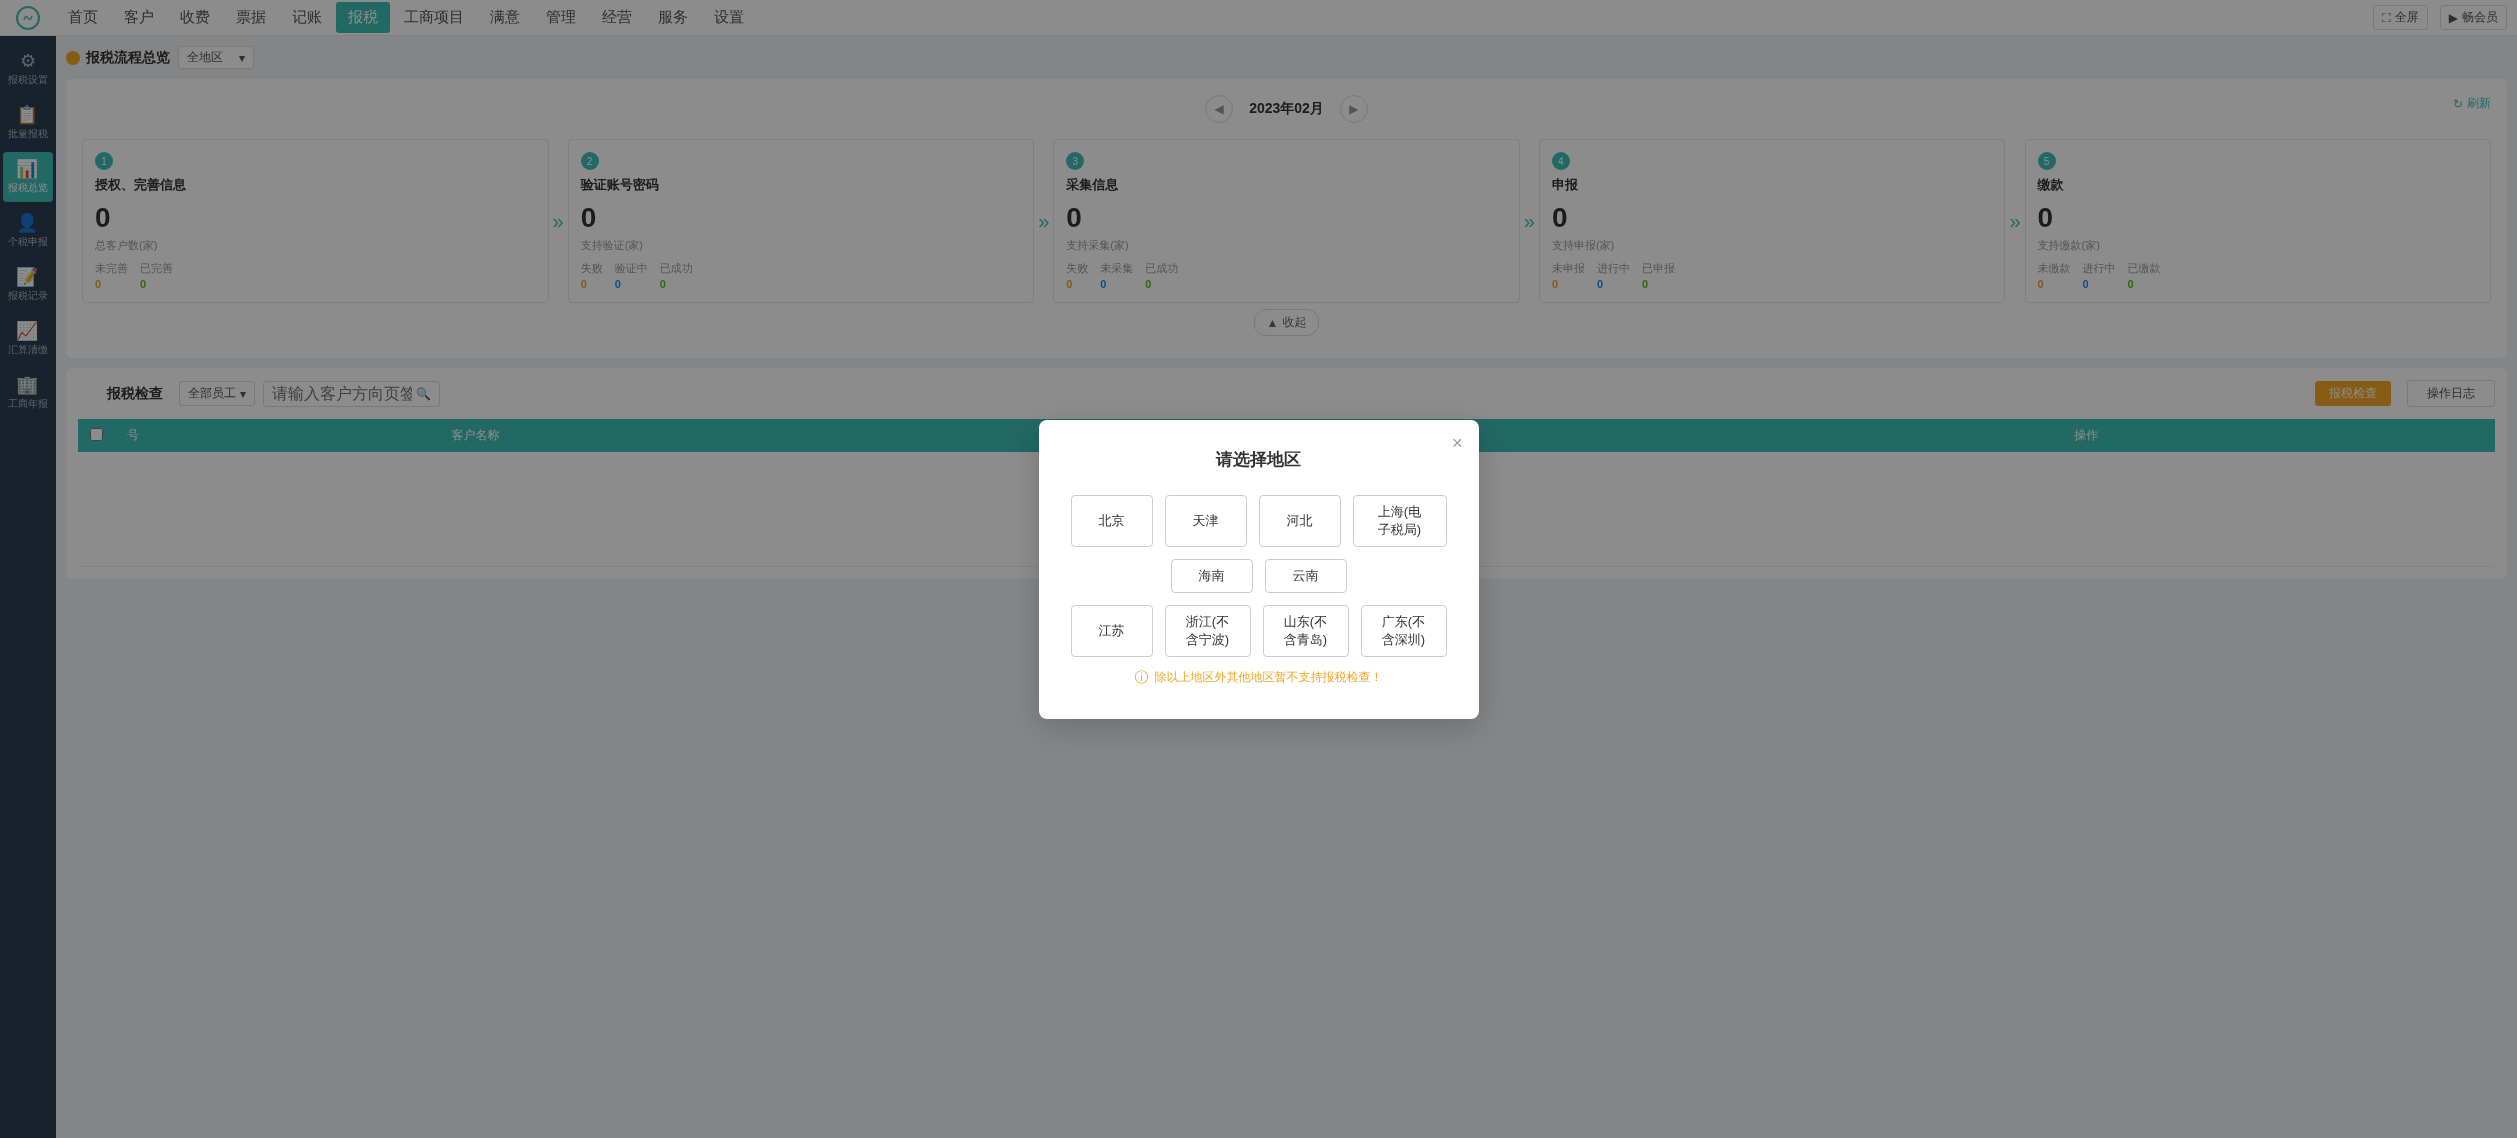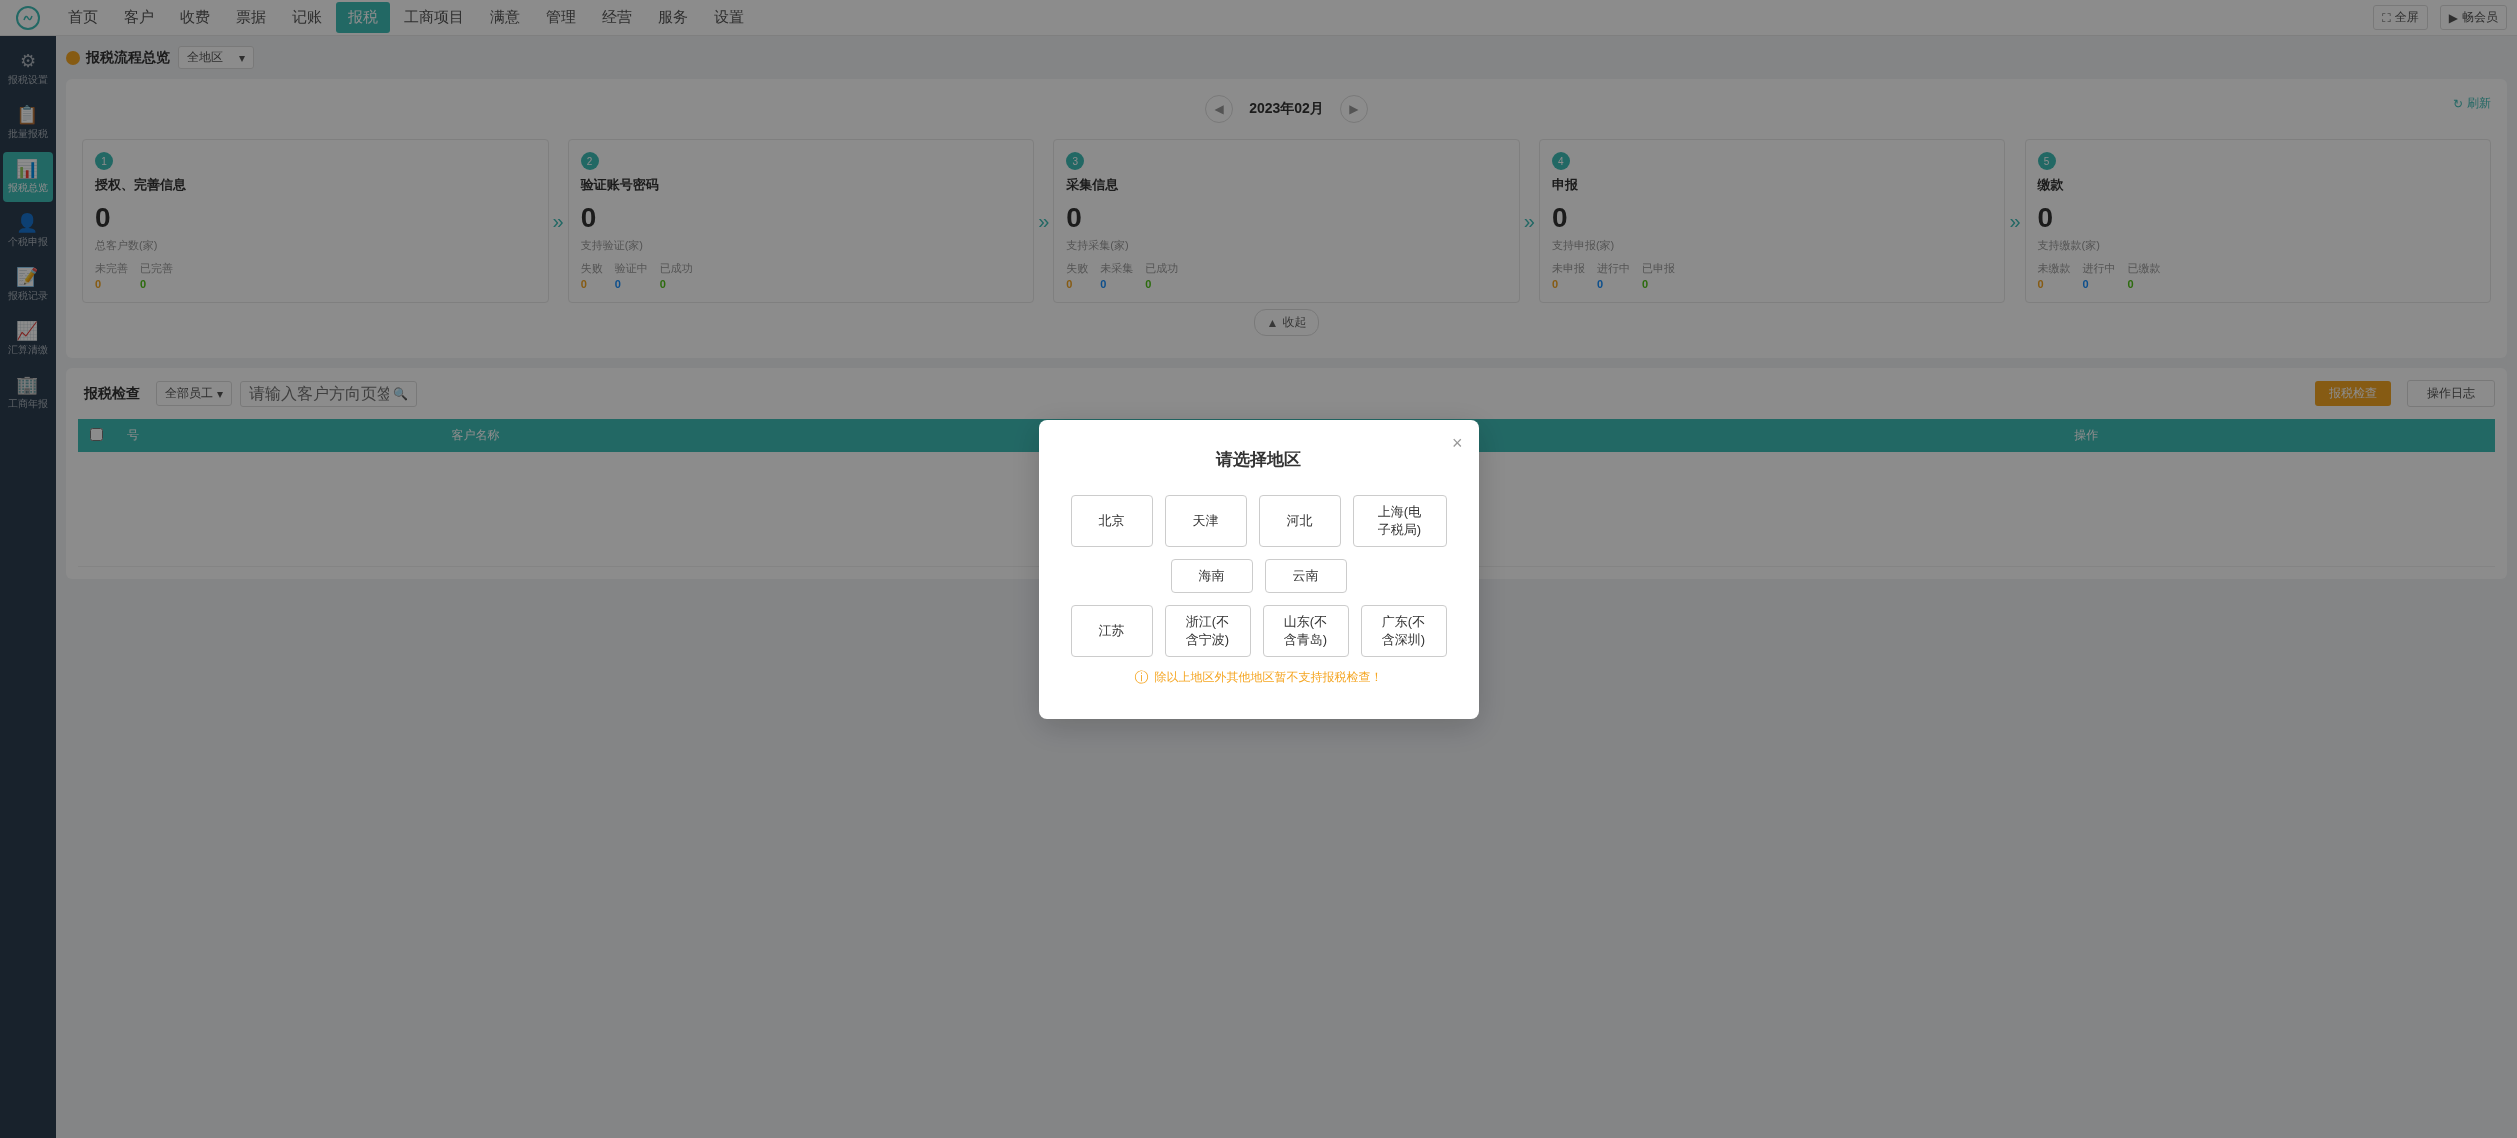--- a/index.html
+++ b/index.html
@@ -246,20 +246,21 @@
     .tax-check-section {
       background: #fff;
       border-radius: 6px;
       padding: 12px;
     }
     .tax-check-header {
       display: flex;
       align-items: center;
       gap: 8px;
       margin-bottom: 12px;
+      margin-left: 23px;
     }
     .tax-check-title {
       font-size: 14px;
       font-weight: bold;
       color: #333;
       display: flex;
       align-items: center;
       gap: 6px;
     }
     .employee-filter {

